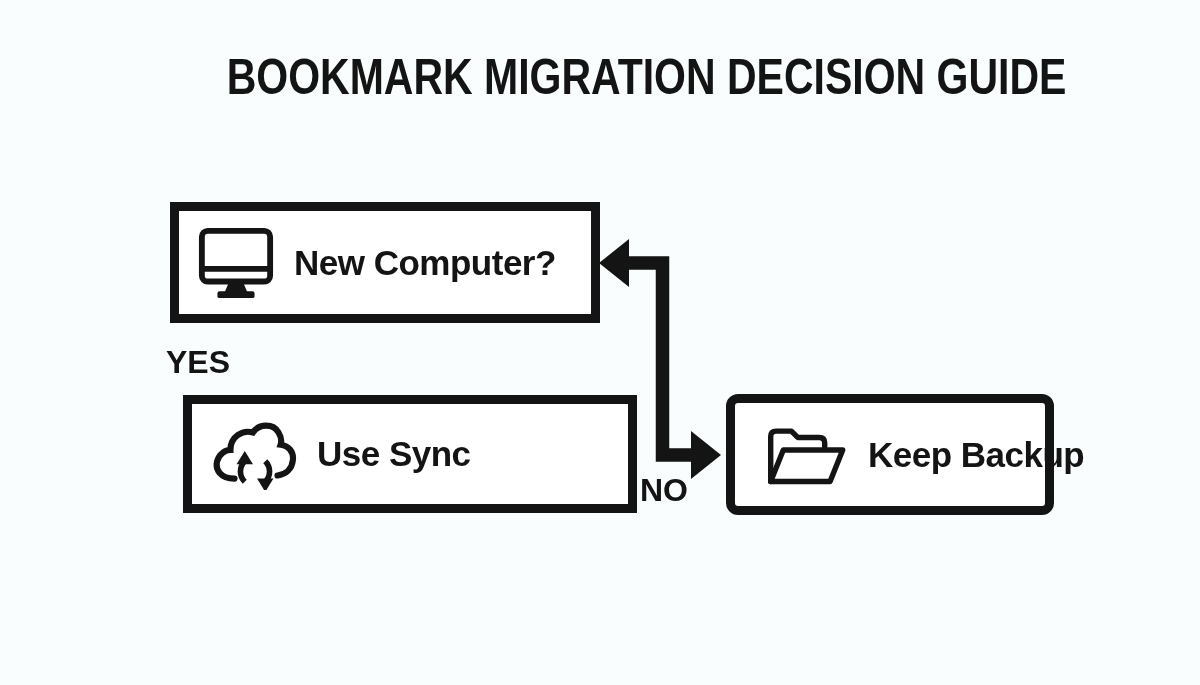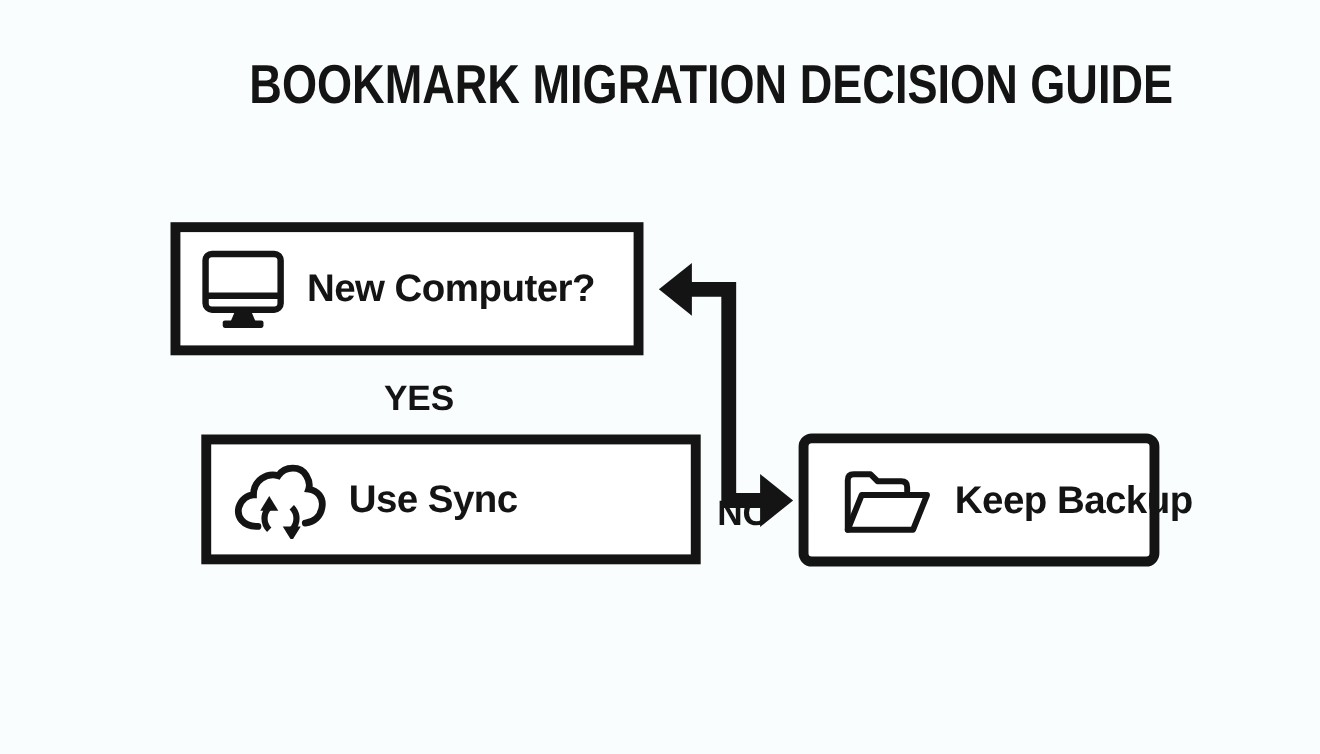--- a/index.html
+++ b/index.html
@@ -26,35 +26,35 @@
     transform-origin:592px 50%;
     white-space:nowrap;
     color:var(--ink);
   }
   .node{
     position:absolute;
     background:var(--box-fill);
     border:9px solid var(--ink);
     display:flex;align-items:center;
   }
-  .node-new-computer{left:107px;top:202px;width:430px;height:121px;padding-left:18px;}
+  .node-new-computer{left:122px;top:202px;width:430px;height:121px;padding-left:18px;}
   .node-use-sync{left:135px;top:395px;width:454px;height:118px;padding-left:20px;}
   .node-keep-backup{left:678px;top:394px;width:328px;height:121px;padding-left:24px;border-radius:12px;}
   .node .icon{flex:0 0 auto;display:flex;align-items:center;justify-content:center;}
   .node .label{
     font-size:35px;font-weight:700;letter-spacing:-0.5px;
     margin-left:19px;white-space:nowrap;color:var(--ink);
   }
   .edge-label{
     position:absolute;
     font-size:32px;font-weight:700;letter-spacing:0;
     color:var(--ink);
   }
-  .edge-label-yes{left:118px;top:344px;width:430px;text-align:center;}
-  .edge-label-no{left:592px;top:448px;width:60px;text-align:right;}
+  .edge-label-yes{left:118px;top:344px;width:430px;text-align:left;}
+  .edge-label-no{left:592px;top:472px;width:60px;text-align:left;}
   .connector{position:absolute;left:0;top:0;width:1200px;height:685px;pointer-events:none;}
   svg .stroke{stroke:var(--ink);fill:none;}
   svg .fill{fill:var(--ink);stroke:none;}
 </style>
 </head>
 <body>
 
 <div class="canvas">
 
   <div class="title">BOOKMARK MIGRATION DECISION GUIDE</div>

